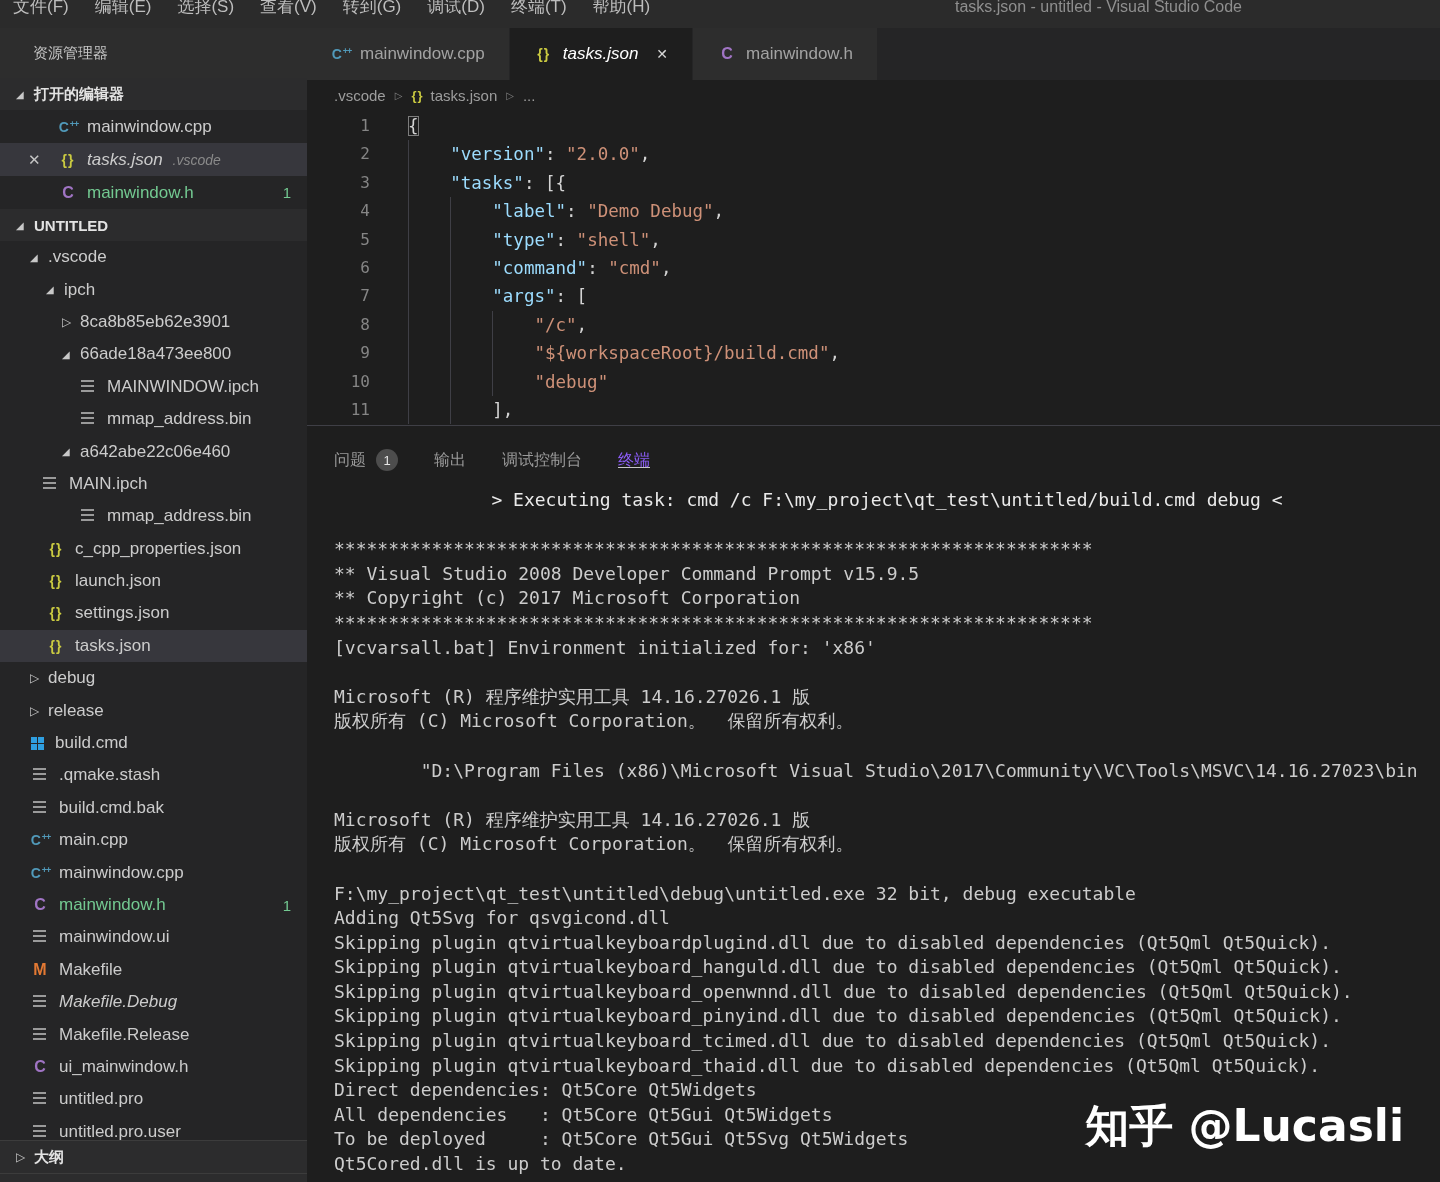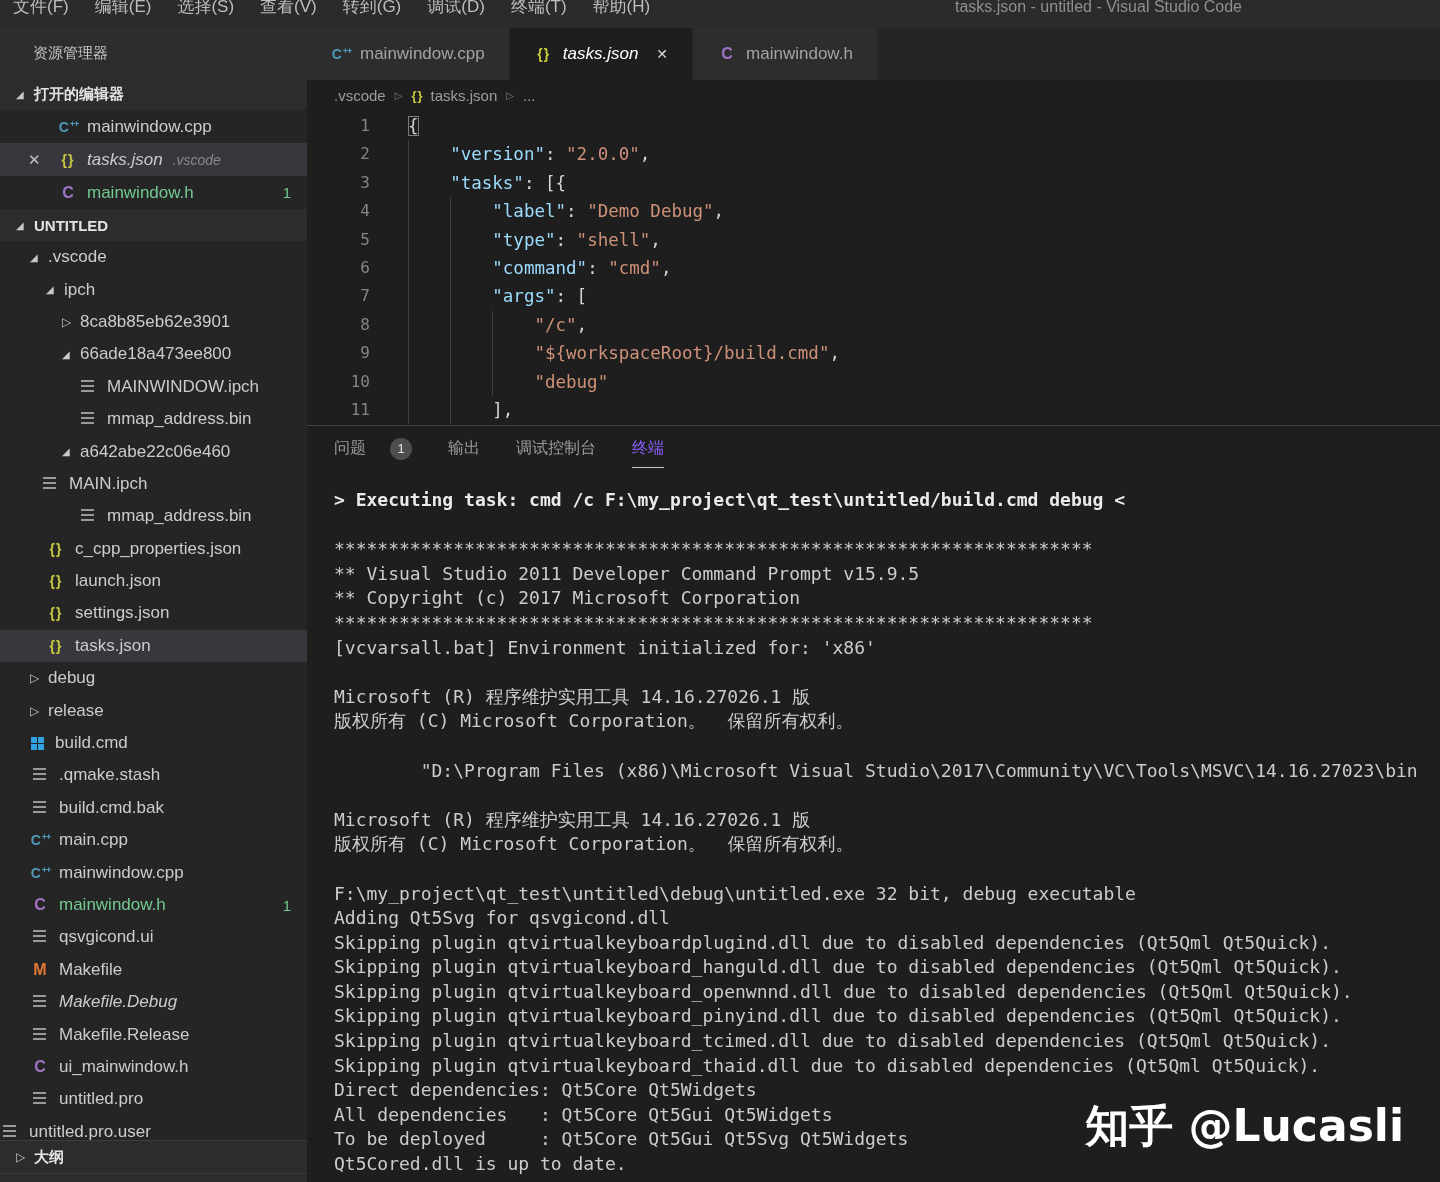--- a/index.html
+++ b/index.html
@@ -67,29 +67,29 @@
   .tok.k{color:var(--tok-key);}
   .tok.s{color:var(--tok-str);}
   .tok.p{color:var(--tok-punct);}
   .tok.box{outline:1px solid #7d7d7d;outline-offset:-1px;}
   .guide{position:absolute;top:0;height:28.4px;width:1px;background:#3f3f46;}
 
   
   .panel{flex:1;border-top:1px solid #3f3f46;background:#1e1e1e;display:flex;flex-direction:column;min-height:0;}
   .panel-tabs{height:45px;flex:none;display:flex;align-items:center;padding-left:27px;gap:36px;
               font-size:16px;color:#9a9a9a;}
-  .ptab{display:flex;align-items:center;height:45px;gap:24px;position:relative;}
+  .ptab{display:flex;align-items:flex-end;height:45px;gap:10px;position:relative;}
   .ptab.active{color:#8b5cf6;}
   .ptab.active::after{content:"";position:absolute;left:0;right:0;bottom:3px;height:1px;background:#c6c6c6;}
   .pbadge{width:22px;height:22px;border-radius:50%;background:var(--badge-bg);color:#e5e5e5;
           font-size:13px;display:flex;align-items:center;justify-content:center;}
   .terminal{flex:1;padding:17px 0 0 27px;font-family:"DejaVu Sans Mono","DejaVu Sans",monospace;
             font-size:18px;color:#cccccc;overflow:hidden;}
   .tline{height:24.6px;line-height:24.6px;white-space:pre;}
-  .tline.bold{font-weight:bold;color:#eaeaea;}
+  .tline.bold{font-weight:normal;color:#eaeaea;text-align:center;}
 
   .watermark{position:absolute;right:36px;bottom:26px;color:#ffffff;font-size:44px;font-weight:bold;
              font-family:"DejaVu Sans",sans-serif;white-space:nowrap;}
 </style>
 </head>
 <body>
 
 <div class="window">
   <div class="menubar">
     <span id="menu-items" style="display:flex;">
@@ -225,21 +225,21 @@
             </span>
             <span class="lbl">mainwindow.cpp</span>
           </div>
           <div class="row tree" style="padding-left: 30px;">
             <span class="ic ic-c">C</span>
             <span class="lbl green">mainwindow.h</span>
             <span class="badge-num">1</span>
           </div>
           <div class="row tree" style="padding-left: 30px;">
             <span class="ic ic-file"></span>
-            <span class="lbl">qsvgicond.ui</span>
+            <span class="lbl">mainwindow.ui</span>
           </div>
           <div class="row tree" style="padding-left: 30px;">
             <span class="ic ic-m">M</span>
             <span class="lbl">Makefile</span>
           </div>
           <div class="row tree" style="padding-left: 30px; font-style: italic;">
             <span class="ic ic-file"></span>
             <span class="lbl">Makefile.Debug</span>
           </div>
           <div class="row tree" style="padding-left: 30px;">
@@ -247,21 +247,21 @@
             <span class="lbl">Makefile.Release</span>
           </div>
           <div class="row tree" style="padding-left: 30px;">
             <span class="ic ic-c">C</span>
             <span class="lbl">ui_mainwindow.h</span>
           </div>
           <div class="row tree" style="padding-left: 30px;">
             <span class="ic ic-file"></span>
             <span class="lbl">untitled.pro</span>
           </div>
-          <div class="row tree" style="">
+          <div class="row tree" style="padding-left: 30px;">
             <span class="ic ic-file"></span>
             <span class="lbl">untitled.pro.user</span>
           </div>
         </div>
       <div id="sb-bottom">
           <div class="sec-header sb-bottom-h" style="top: 1112px; height: 33px;">
             <span class="tw hollow">▷</span>
             <span>大纲</span>
           </div>
           <div class="sec-header sb-bottom-h" style="top: 1145px; height: 40px;"></div>
@@ -381,21 +381,21 @@
               <span>调试控制台</span>
             </div>
             <div class="ptab active">
               <span>终端</span>
             </div>
           </div>
         <div class="terminal" id="terminal">
             <div class="tline bold">&gt; Executing task: cmd /c F:\my_project\qt_test\untitled/build.cmd debug &lt;</div>
             <div class="tline"> </div>
             <div class="tline">**********************************************************************</div>
-            <div class="tline">** Visual Studio 2011 Developer Command Prompt v15.9.5</div>
+            <div class="tline">** Visual Studio 2008 Developer Command Prompt v15.9.5</div>
             <div class="tline">** Copyright (c) 2017 Microsoft Corporation</div>
             <div class="tline">**********************************************************************</div>
             <div class="tline">[vcvarsall.bat] Environment initialized for: 'x86'</div>
             <div class="tline"> </div>
             <div class="tline">Microsoft (R) 程序维护实用工具 14.16.27026.1 版</div>
             <div class="tline">版权所有 (C) Microsoft Corporation。  保留所有权利。</div>
             <div class="tline"> </div>
             <div class="tline">        "D:\Program Files (x86)\Microsoft Visual Studio\2017\Community\VC\Tools\MSVC\14.16.27023\bin</div>
             <div class="tline"> </div>
             <div class="tline">Microsoft (R) 程序维护实用工具 14.16.27026.1 版</div>

